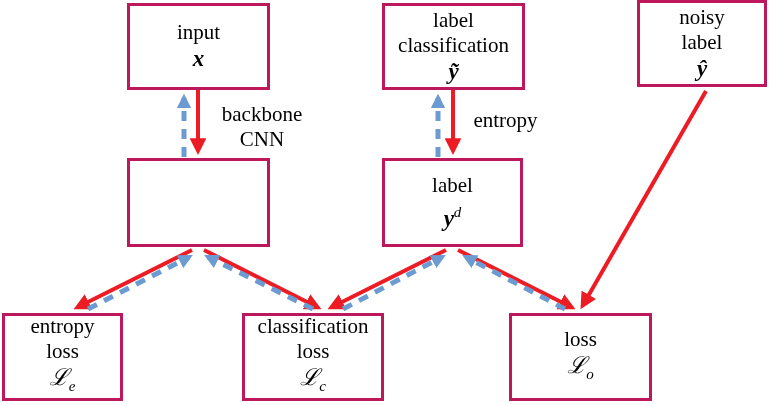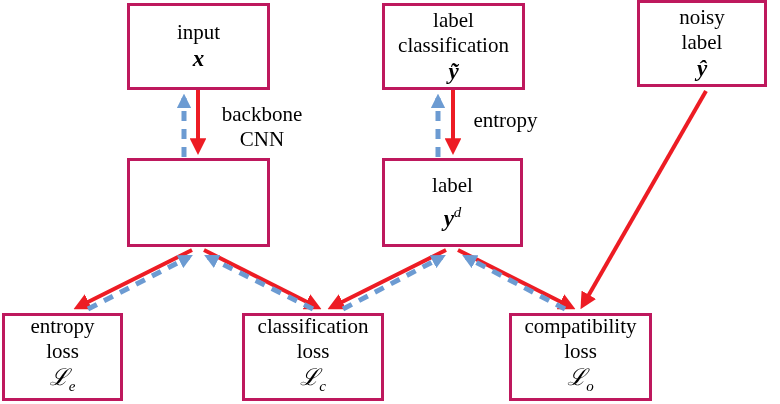--- a/index.html
+++ b/index.html
@@ -61,21 +61,20 @@
   <span class="math script"><span>ℒ</span><sub>e</sub></span>
 </div>
 
 <div class="box" style="left:242px;top:313px;width:142px;height:88px">
   <span class="t">classification</span>
   <span class="t">loss</span>
   <span class="math script"><span>ℒ</span><sub>c</sub></span>
 </div>
 
 <div class="box" style="left:509px;top:313px;width:143px;height:88px">
-  <span class="t">compatibility</span>
   <span class="t">loss</span>
   <span class="math script"><span>ℒ</span><sub>o</sub></span>
 </div>
 
 <div class="edge-label" style="left:207px;top:102px;width:110px">
   <span>backbone</span>
   <span>CNN</span>
 </div>
 <div class="edge-label" style="left:458px;top:108px;width:95px">
   <span>entropy</span>

